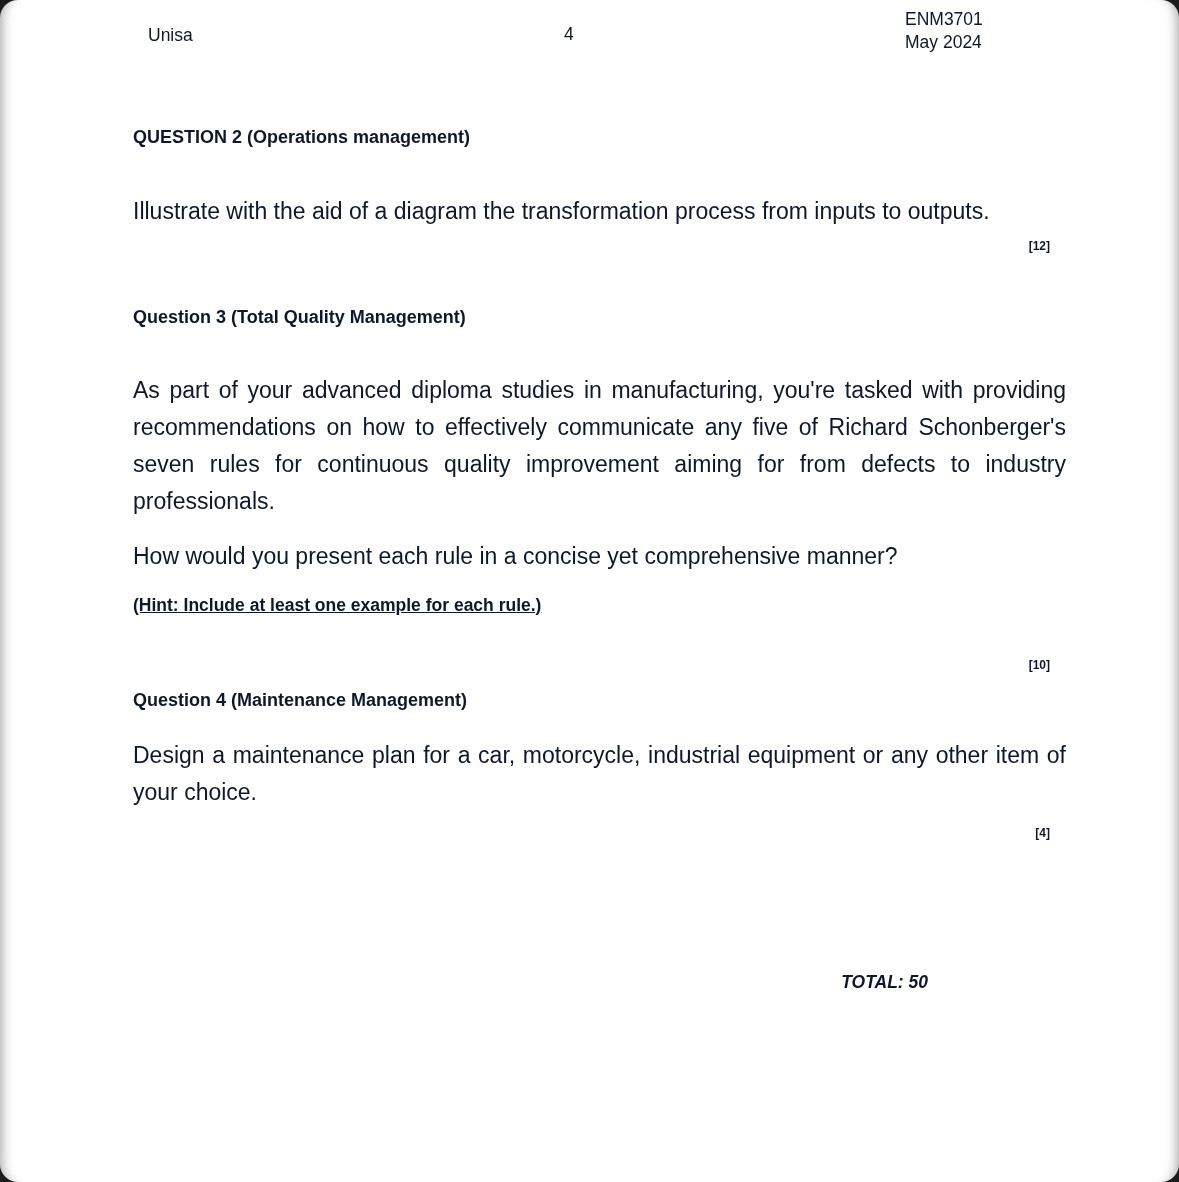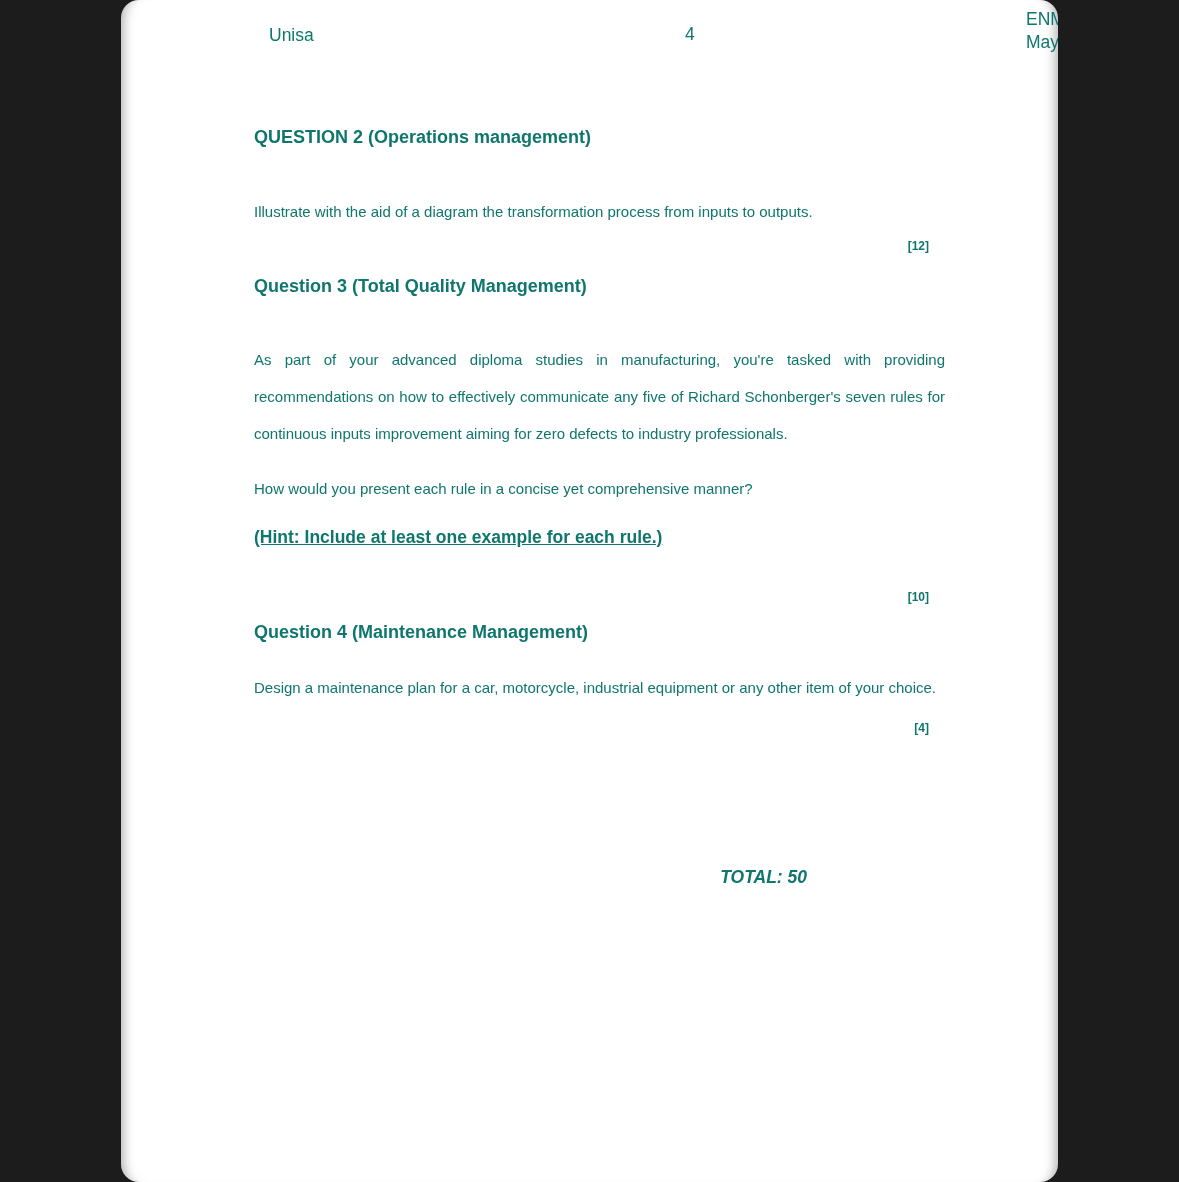--- a/index.html
+++ b/index.html
@@ -4,30 +4,30 @@
 <style>
   * { box-sizing: border-box; }
   html, body {
     margin: 0;
     padding: 0;
     background: #1c1c1c;
     font-family: "Liberation Sans", sans-serif;
   }
   .page {
     position: relative;
-    width: 937px;
+    width: 1179px;
     height: 1182px;
     margin: 0 auto;
     background: #ffffff;
     border-radius: 18px;
     overflow: hidden;
     box-shadow:
       inset 14px 0 12px -12px rgba(0,0,0,0.35),
       inset -14px 0 12px -12px rgba(0,0,0,0.35);
-    color: #0f766e;
+    color: #0f172a;
   }
   .content {
     position: relative;
     padding: 0 113px 0 133px;
   }
   
   .doc-header {
     position: relative;
     height: 69px;
     padding-top: 25px;
@@ -49,21 +49,21 @@
     top: 8px;
     line-height: 23px;
   }
   
   .q-heading {
     font-weight: bold;
     font-size: 18px;
     line-height: 21px;
   }
   .q-body {
-    font-size: 15px;
+    font-size: 23px;
     line-height: 21px;
   }
   .q-body.justified {
     line-height: 37px;
     text-align: justify;
   }
   .marks {
     font-weight: bold;
     font-size: 12px;
     text-align: right;
@@ -79,21 +79,21 @@
     font-weight: bold;
     font-size: 17.5px;
     text-align: right;
     padding-right: 138px;
     line-height: 21px;
   }
   
   .m-q2-heading   { margin-top: 58px; }
   .m-q2-body     { margin-top: 53px; }
   .m-q2-marks    { margin-top: 14px; }
-  .m-q3-heading  { margin-top: 19px; }
+  .m-q3-heading  { margin-top: 50px; }
   .m-q3-para1    { margin-top: 44px; }
   .m-q3-para2    { margin-top: 26px; }
   .m-q3-hint     { margin-top: 28px; text-decoration: underline; }
   .m-q3-marks    { margin-top: 39px; }
   .m-q4-heading  { margin-top: 14px; }
   .m-q4-body     { margin-top: 26px; }
   .m-q4-marks    { margin-top: 12px; }
   .m-total       { margin-top: 128px; font-style: italic; }
 </style>
 </head>
@@ -113,21 +113,21 @@
   <div class="content">
 
     <div class="q-heading m-q2-heading">QUESTION 2 (Operations management)</div>
 
     <div class="q-body m-q2-body">Illustrate with the aid of a diagram the transformation process from inputs to outputs.</div>
 
     <div class="marks m-q2-marks">[12]</div>
 
     <div class="q-heading m-q3-heading">Question 3 (Total Quality Management)</div>
 
-    <div class="q-body justified m-q3-para1">As part of your advanced diploma studies in manufacturing, you're tasked with providing recommendations on how to effectively communicate any five of Richard Schonberger's seven rules for continuous inputs improvement aiming for zero defects to industry professionals.</div>
+    <div class="q-body justified m-q3-para1">As part of your advanced diploma studies in manufacturing, you're tasked with providing recommendations on how to effectively communicate any five of Richard Schonberger's seven rules for continuous quality improvement aiming for from defects to industry professionals.</div>
 
     <div class="q-body m-q3-para2">How would you present each rule in a concise yet comprehensive manner?</div>
 
     <div class="hint m-q3-hint">(Hint: Include at least one example for each rule.)</div>
 
     <div class="marks m-q3-marks">[10]</div>
 
     <div class="q-heading m-q4-heading">Question 4 (Maintenance Management)</div>
 
     <div class="q-body justified m-q4-body">Design a maintenance plan for a car, motorcycle, industrial equipment or any other item of your choice.</div>

